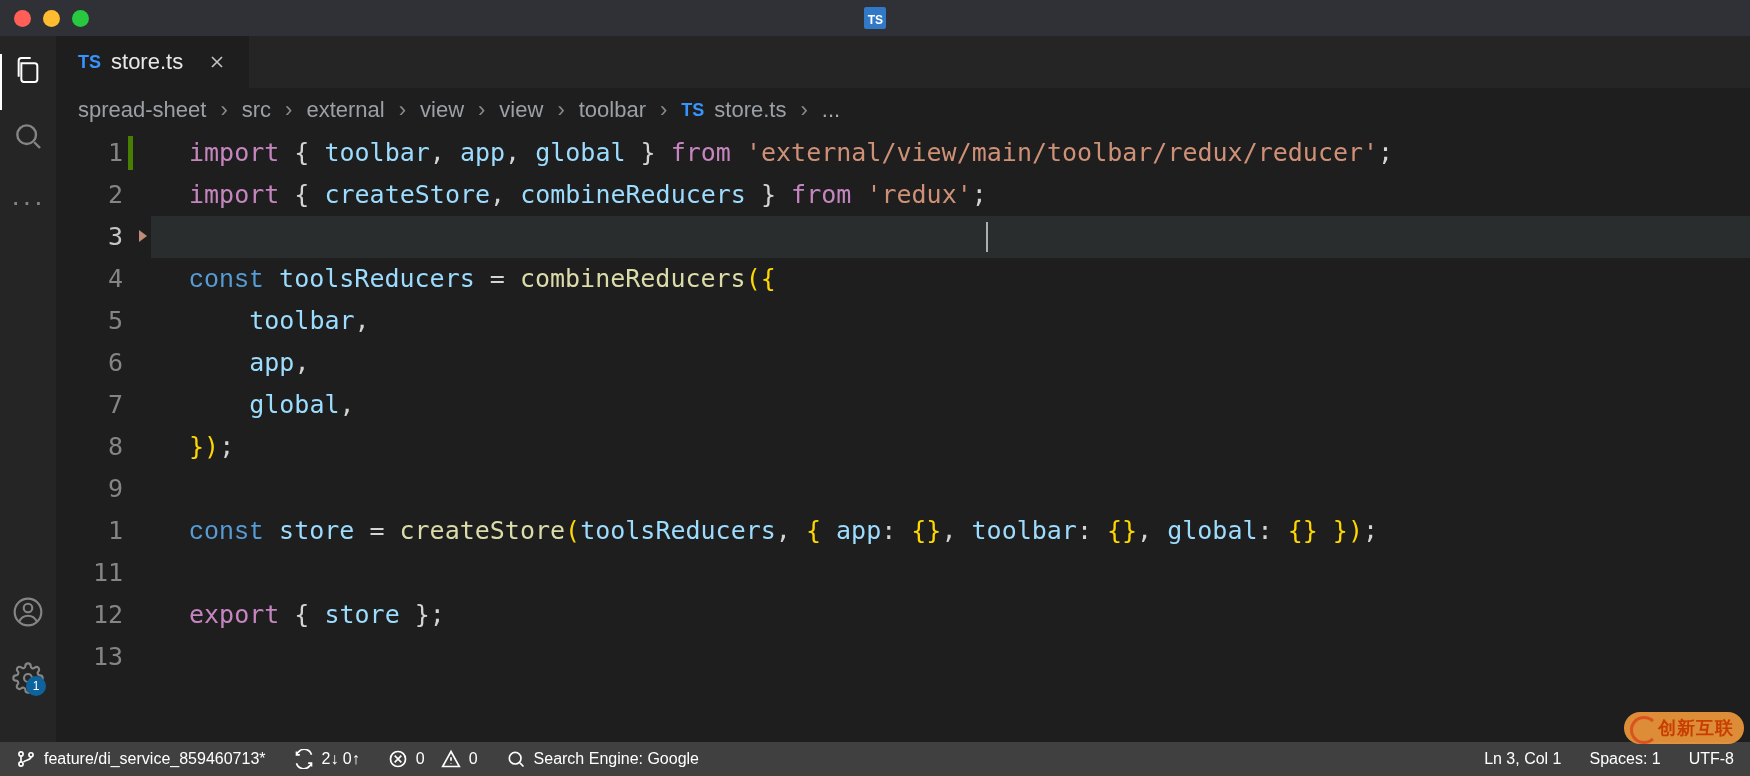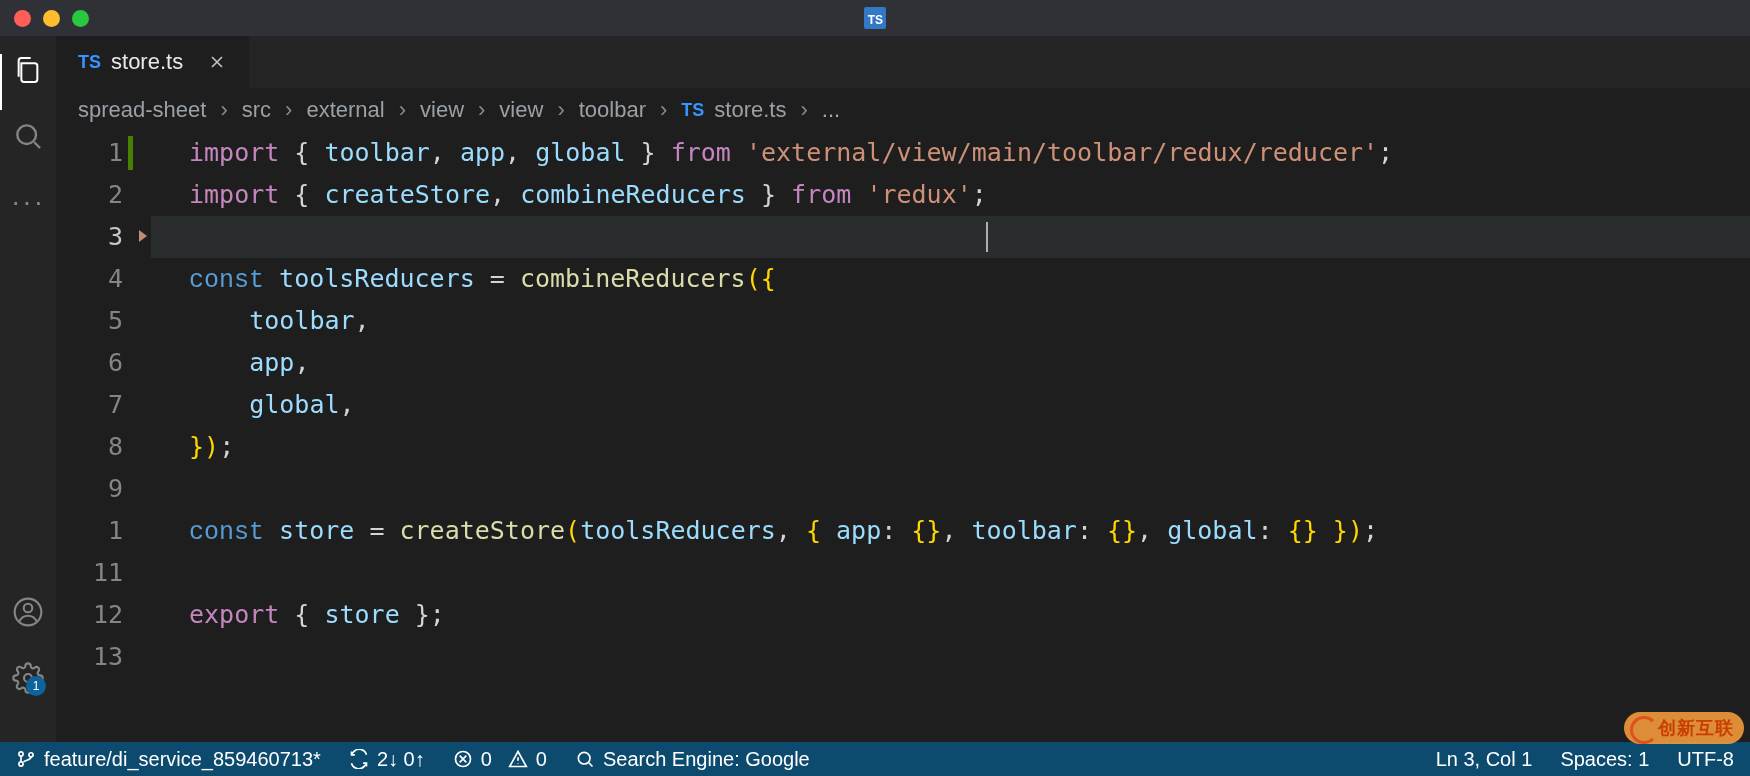--- a/index.html
+++ b/index.html
@@ -52,21 +52,21 @@
   .tk-kw { color: #c586c0; }
   .tk-id { color: #9cdcfe; }
   .tk-fn { color: #dcdcaa; }
   .tk-str { color: #ce9178; }
   .tk-p { color: #d4d4d4; }
   .tk-br { color: #ffd700; }
   .tk-c { color: #569cd6; font-family: Liberation Mono, monospace; }
   .cursor { position: absolute; width: 2px; height: 30px; background: #aeafad; }
 
   
-  .statusbar { height: 34px; background: #0c4a6e; color: #fff; display: flex; align-items: center; font-size: 20px; padding: 0 16px; gap: 28px; }
+  .statusbar { height: 34px; background: #404040; color: #fff; display: flex; align-items: center; font-size: 16px; padding: 0 16px; gap: 28px; }
   .statusbar .item { display: flex; align-items: center; gap: 8px; cursor: pointer; white-space: nowrap; }
   .statusbar .spacer { flex: 1; }
   .statusbar svg { display: block; }
 
   .watermark { position: absolute; right: 6px; bottom: 32px; background: rgba(255,160,60,0.85); color: #c73e00; font-weight: 700; font-size: 18px; padding: 4px 10px 4px 34px; border-radius: 22px; letter-spacing: 1px; }
   .watermark::before { content: ""; position: absolute; left: 6px; top: 4px; width: 22px; height: 22px; border: 3px solid #d9531e; border-right-color: transparent; border-radius: 50%; }
 </style>
 </head>
 <body>
 

